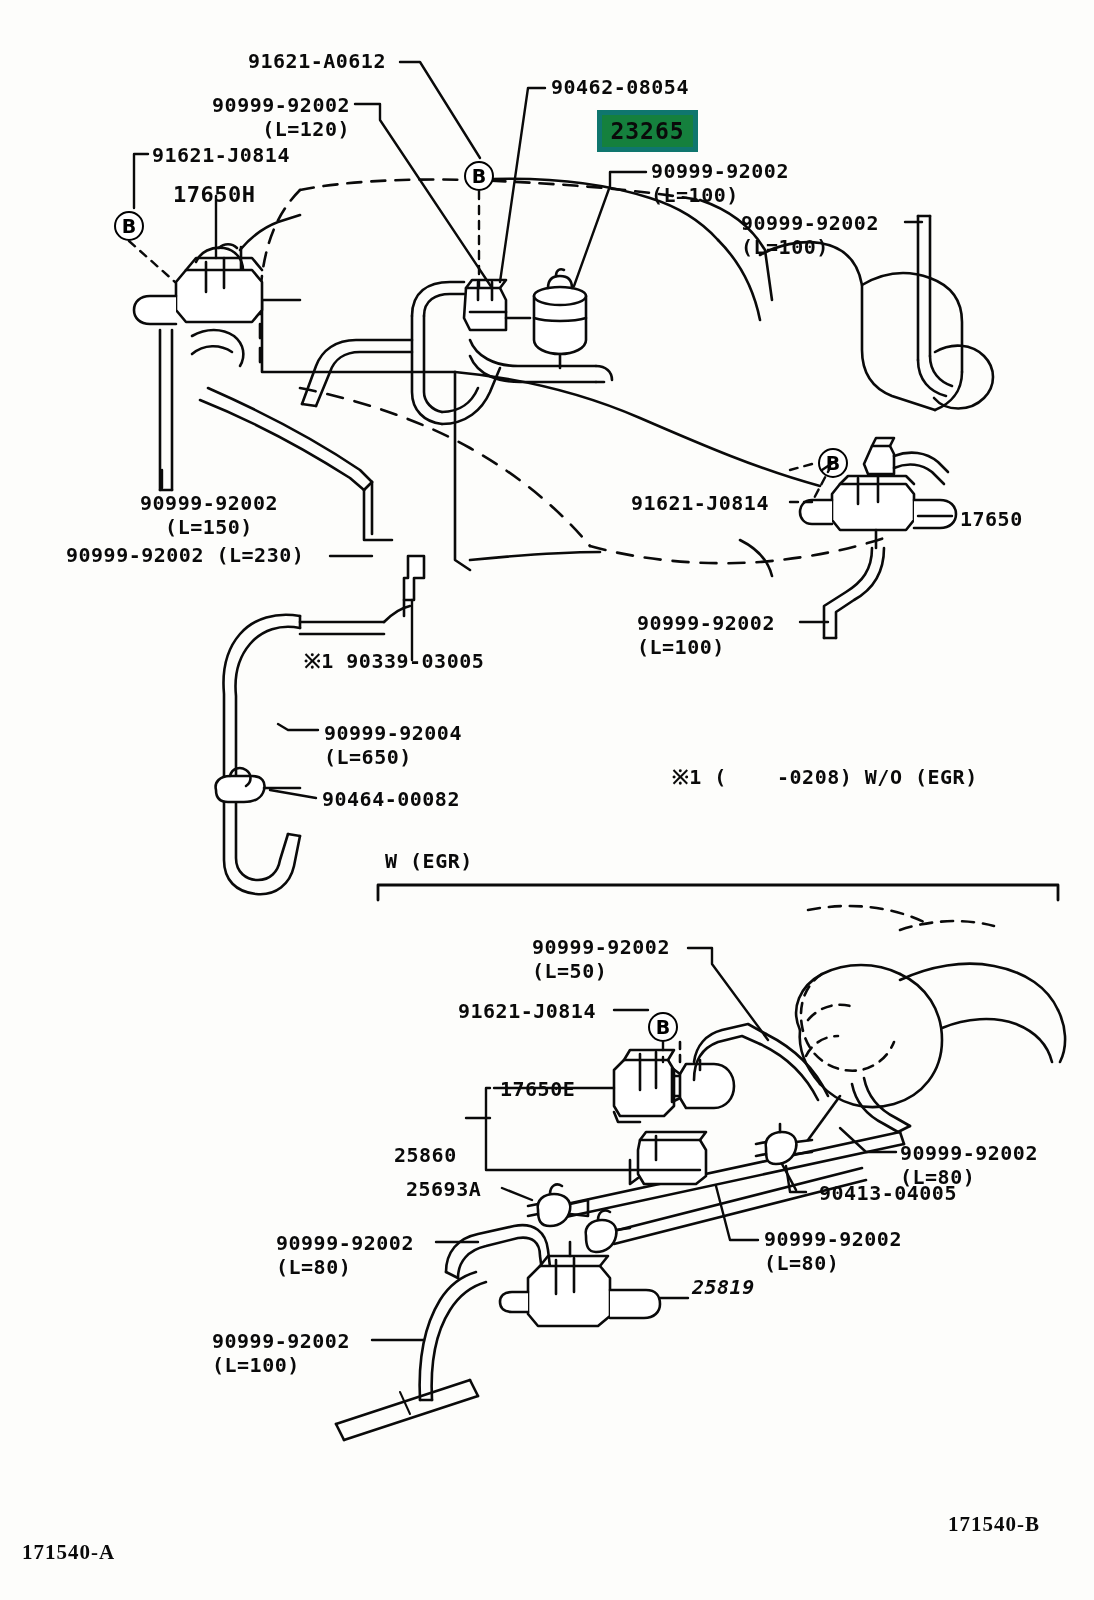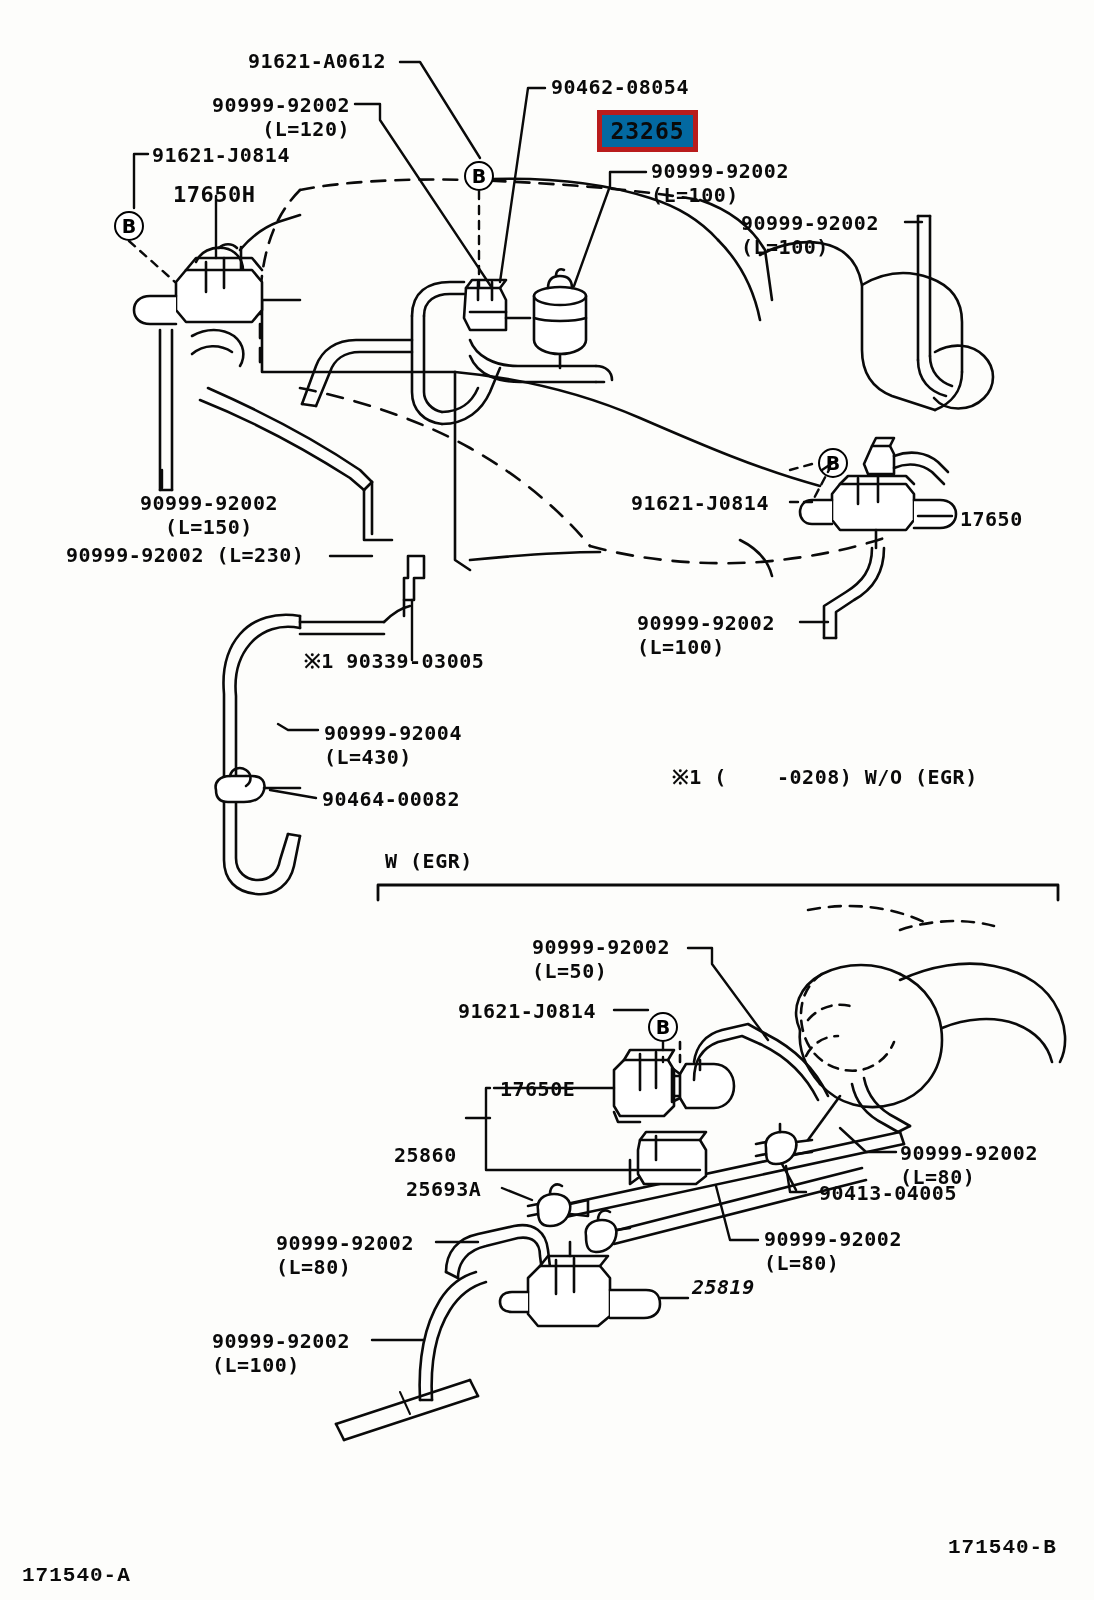--- a/index.html
+++ b/index.html
@@ -17,33 +17,33 @@
     letter-spacing:0.5px;
     color:#0a0a0a;
     white-space:pre;
     font-weight:600;
     line-height:1.18;
   }
   .lbl.r{text-align:right;}
   .lbl.c{text-align:center;}
   .highlight-box{
     position:absolute;
-    border:5px solid #b91c1c;
-    background:#0369a1;
+    border:5px solid #0f766e;
+    background:#15803d;
     box-sizing:border-box;
   }
   .highlight-box .htxt{
     position:absolute;left:0;top:0;width:100%;height:100%;
     display:flex;align-items:center;justify-content:center;
     font-family:"DejaVu Sans Mono","Liberation Mono",monospace;
     font-size:23px;font-weight:700;color:#0a0a0a;letter-spacing:1px;
   }
   .footer{
-    position:absolute;font-family:Liberation Mono, monospace;
-    font-size:21px;font-weight:700;color:#0a0a0a;letter-spacing:1px;margin-top:24px;
+    position:absolute;font-family:Liberation Serif, serif;
+    font-size:21px;font-weight:700;color:#0a0a0a;letter-spacing:1px;
   }
   .bcirc{
     position:absolute;width:30px;height:30px;border:2.5px solid #000;
     border-radius:50%;box-sizing:border-box;background:#fff;
     display:flex;align-items:center;justify-content:center;
     font-family:"DejaVu Sans","Liberation Sans",sans-serif;
     font-size:19px;font-weight:700;color:#000;
   }
 </style>
 </head>
@@ -287,21 +287,21 @@
 (L=100)</div>
 
   <div class="lbl c" style="left:74px;top:492px;width:270px;">90999-92002
 (L=150)</div>
 
   <div class="lbl" style="left:66px;top:544px;">90999-92002 (L=230)</div>
 
   <div class="lbl" style="left:278px;top:650px;margin-left:26px;">※1 90339-03005</div>
 
   <div class="lbl" style="left:324px;top:722px;">90999-92004
-(L=430)</div>
+(L=650)</div>
 
   <div class="lbl" style="left:322px;top:788px;">90464-00082</div>
 
   <div class="lbl" style="left:631px;top:492px;">91621-J0814</div>
 
   <div class="lbl" style="left:960px;top:508px;">17650</div>
 
   <div class="lbl" style="left:637px;top:612px;">90999-92002
 (L=100)</div>
 

